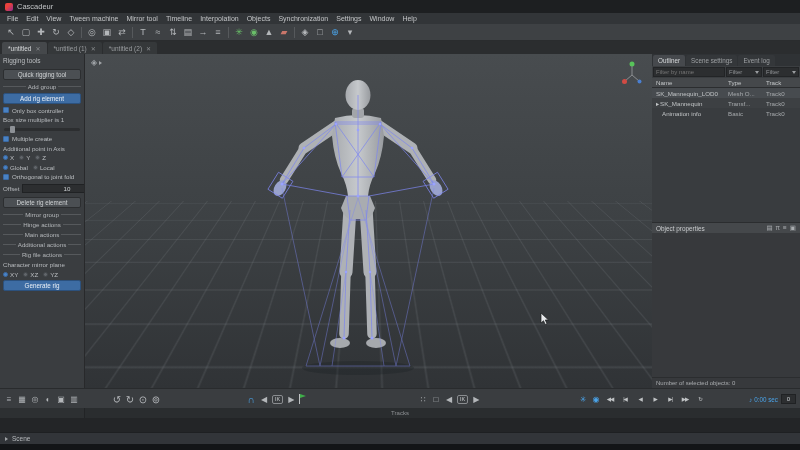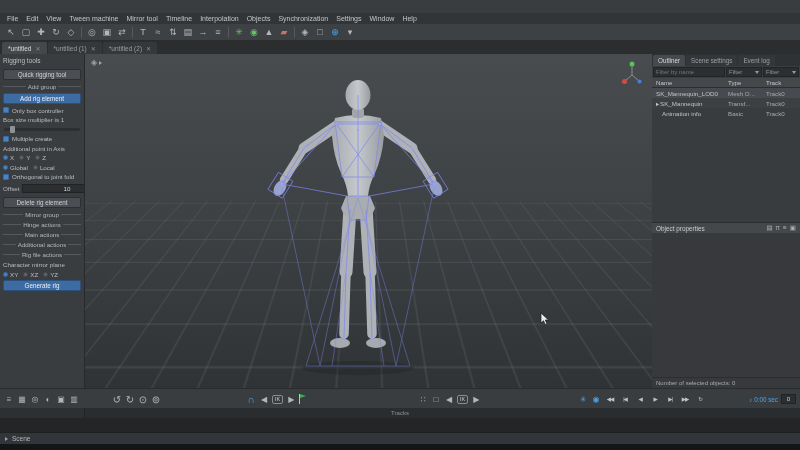--- a/index.html
+++ b/index.html
@@ -101,20 +101,24 @@
   .tracks-title{position:absolute;left:0;right:0;top:0;height:10px;display:flex;align-items:center;justify-content:center;font-size:6px;color:#8e9194;}
   .track-lane{position:absolute;left:0;right:0;top:418px;height:14px;background:#232527;}
   .scene-bar{position:absolute;left:0;right:0;top:432px;height:12px;background:#323539;border-top:1px solid #1e2022;display:flex;align-items:center;gap:4px;padding:0 5px;font-size:6.5px;color:#b8bbbe;}
   .bottom-strip{position:absolute;left:0;right:0;top:444px;height:6px;background:#131517;}
 </style>
 </head>
 <body>
 
 <div class="app">
 
+  <div class="titlebar">
+    <span class="app-logo"></span>
+    <span>Cascadeur</span>
+  </div>
 
   <div class="menubar">
     <span class="menu-item">File</span>
     <span class="menu-item">Edit</span>
     <span class="menu-item">View</span>
     <span class="menu-item">Tween machine</span>
     <span class="menu-item">Mirror tool</span>
     <span class="menu-item">Timeline</span>
     <span class="menu-item">Interpolation</span>
     <span class="menu-item">Objects</span>

